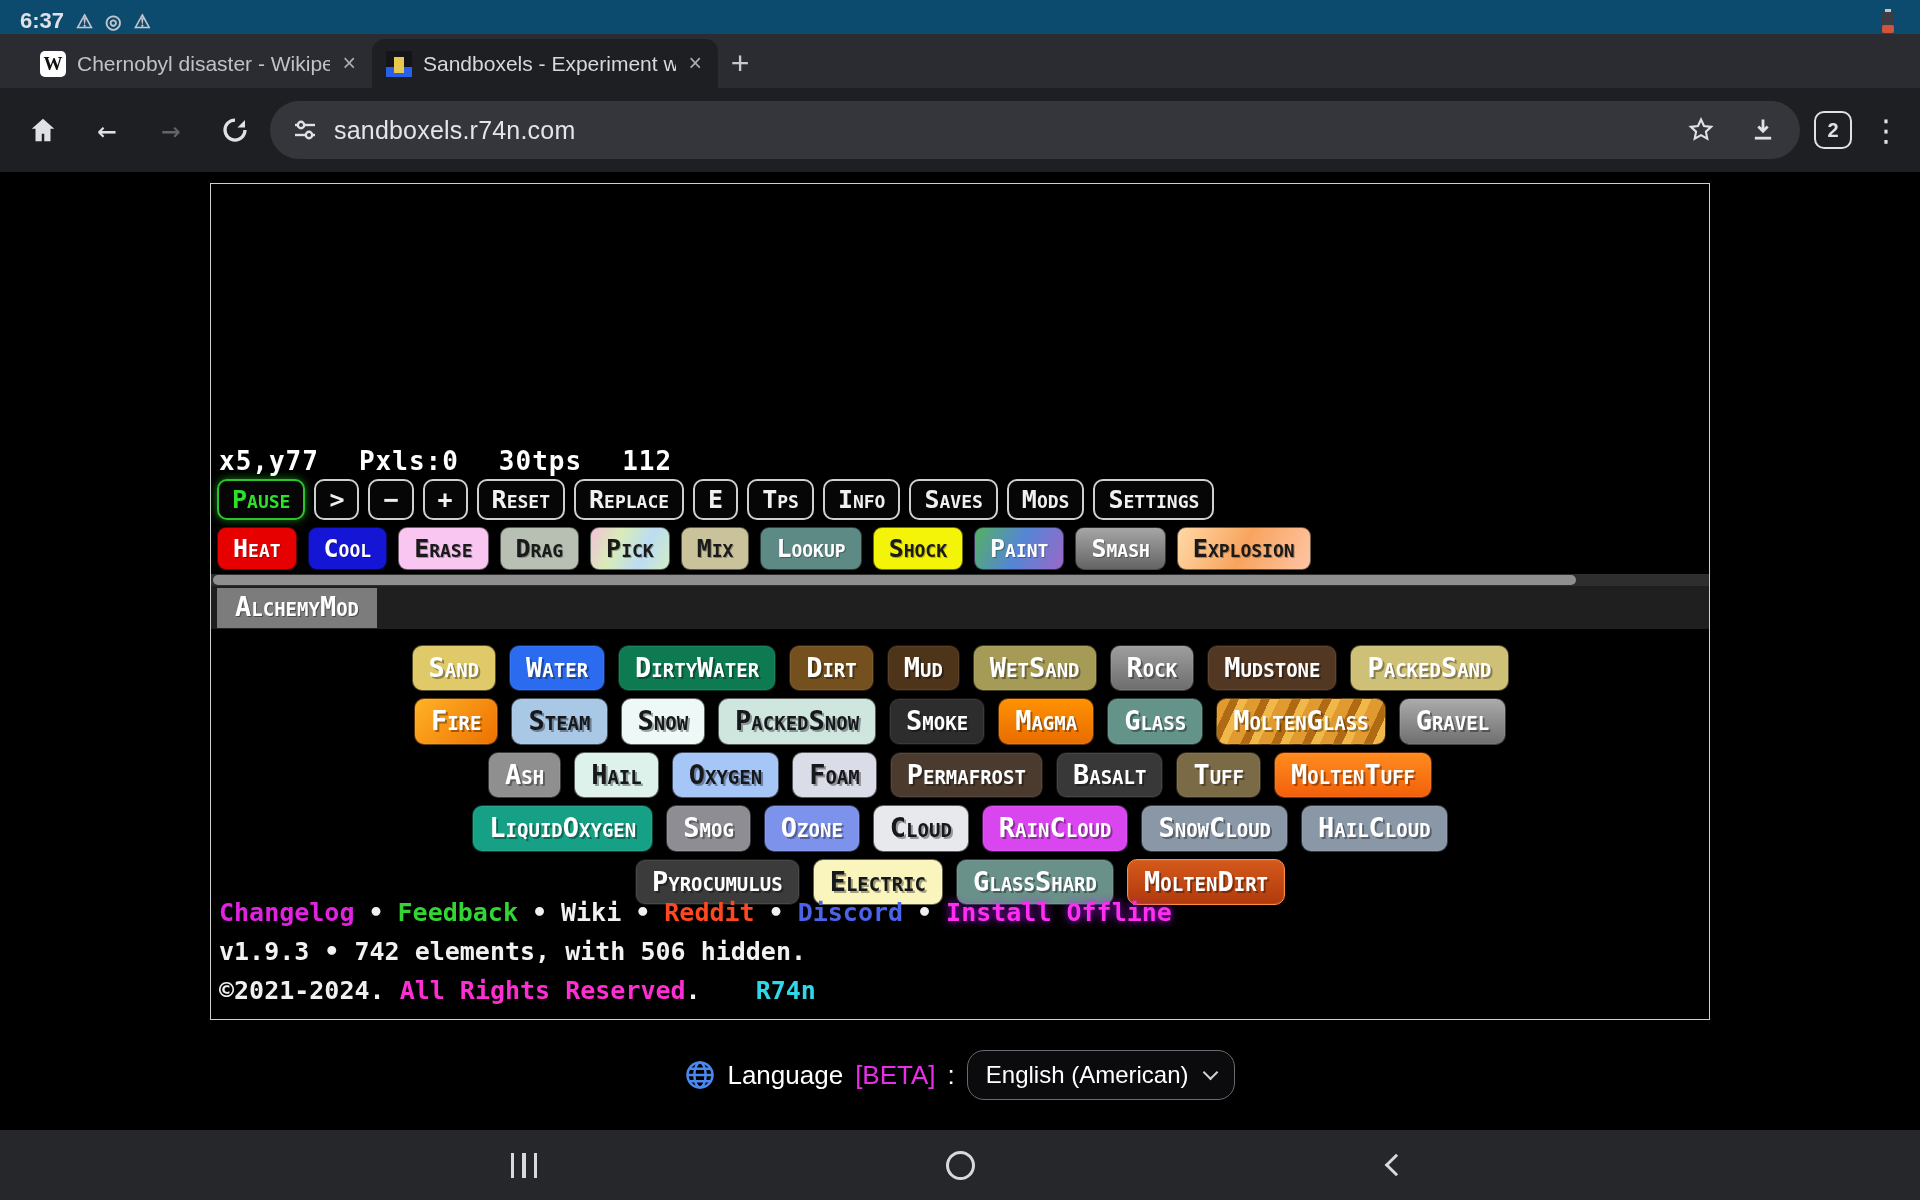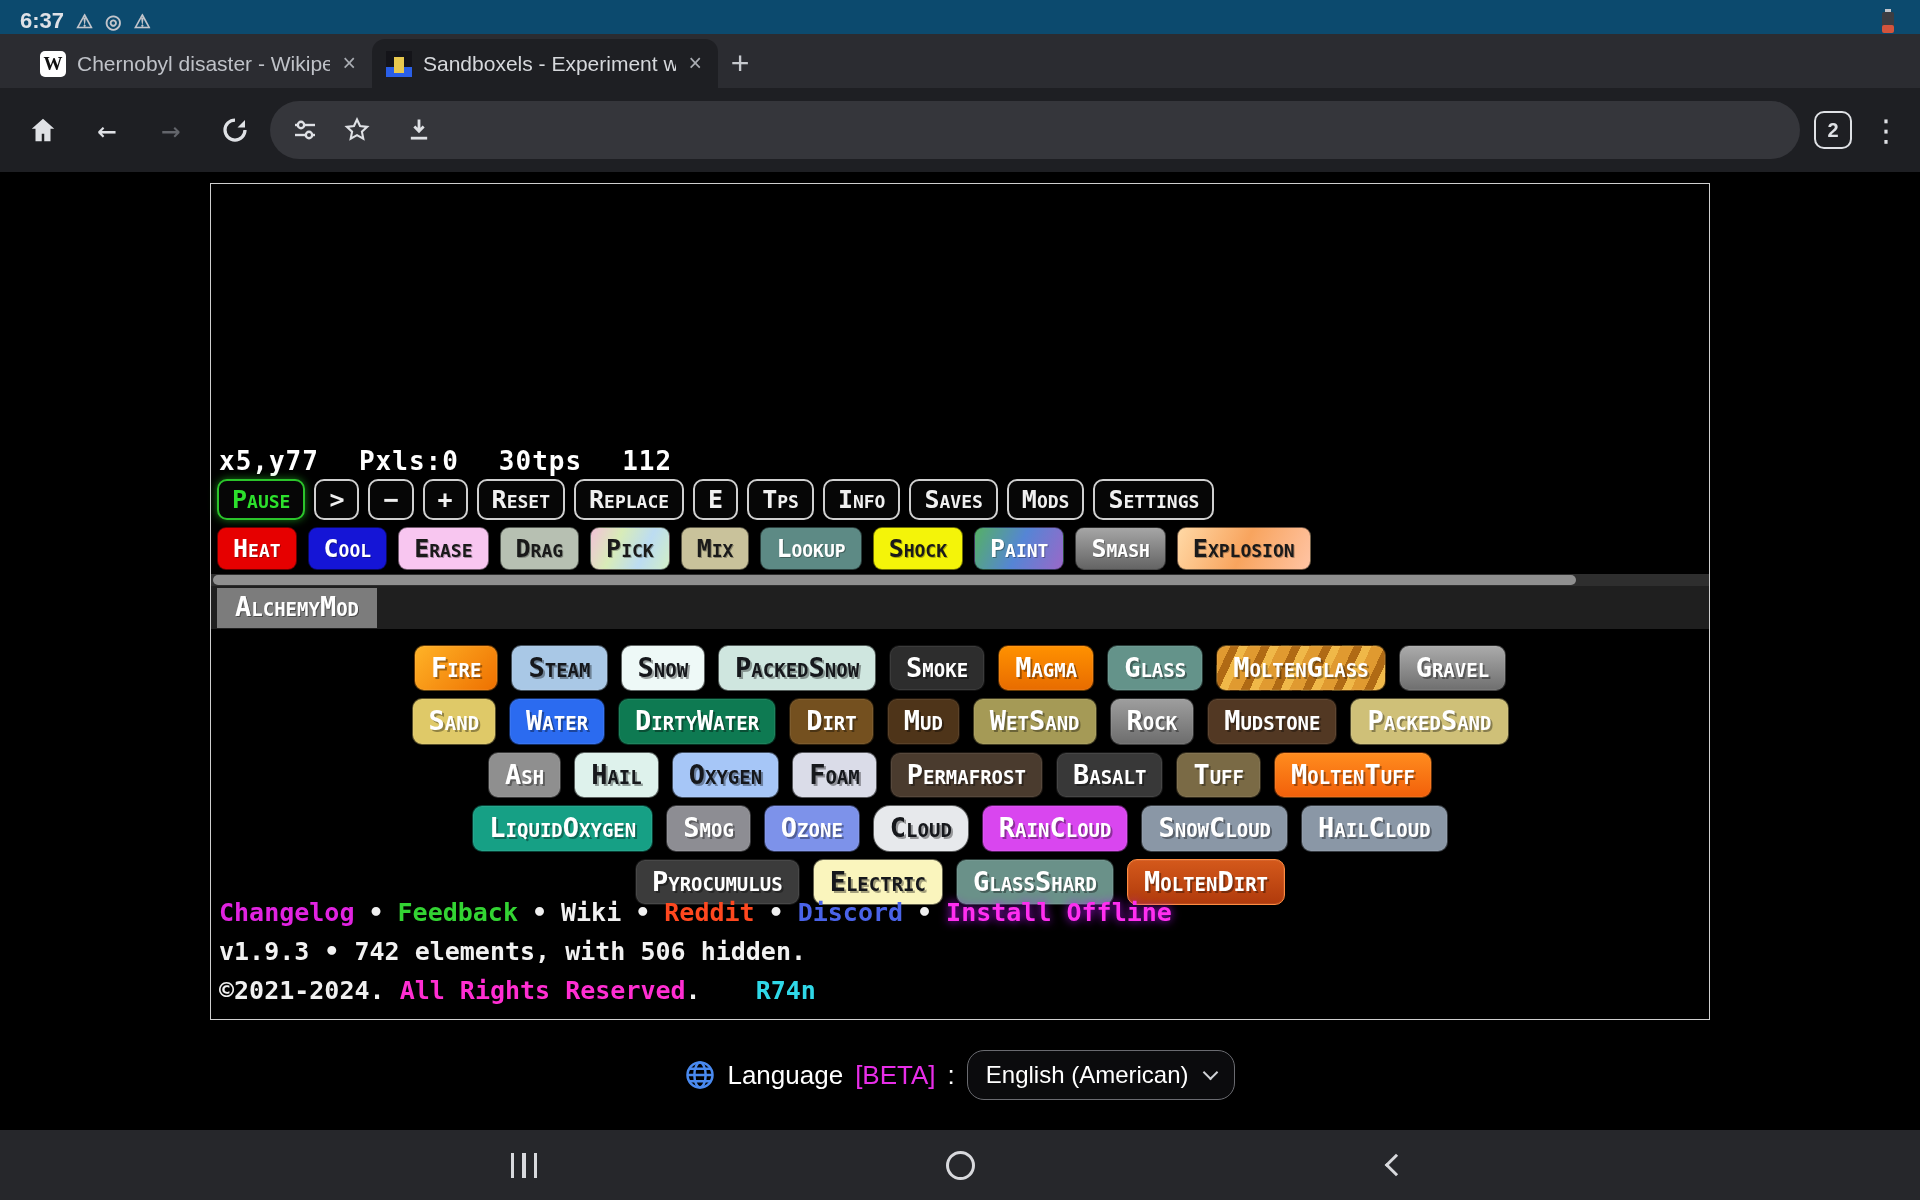--- a/index.html
+++ b/index.html
@@ -173,20 +173,21 @@
       <path d="M20 4v6h-6z" fill="#dfe1e5"></path>
     </svg>
   </div>
   <div class="urlpill">
     <svg width="26" height="26" viewBox="0 0 26 26">
       <line x1="3" y1="8" x2="23" y2="8" stroke="#dfe1e5" stroke-width="2.4"></line>
       <circle cx="9" cy="8" r="3.2" fill="#35363b" stroke="#dfe1e5" stroke-width="2.4"></circle>
       <line x1="3" y1="18" x2="23" y2="18" stroke="#dfe1e5" stroke-width="2.4"></line>
       <circle cx="17" cy="18" r="3.2" fill="#35363b" stroke="#dfe1e5" stroke-width="2.4"></circle>
     </svg>
+    <span class="url-text">sandboxels.r74n.com</span>
     <span class="pill-icon">
       <svg width="28" height="28" viewBox="0 0 24 24">
         <path d="M12 3l2.6 5.6 6.1.7-4.5 4.1 1.2 6-5.4-3-5.4 3 1.2-6-4.5-4.1 6.1-.7z" fill="none" stroke="#dfe1e5" stroke-width="1.8"></path>
       </svg>
     </span>
     <span class="pill-icon">
       <svg width="28" height="28" viewBox="0 0 24 24">
         <path d="M12 3v9M8 9l4 4 4-4" fill="none" stroke="#dfe1e5" stroke-width="2.4"></path>
         <path d="M5 19h14" stroke="#dfe1e5" stroke-width="2.4"></path>
       </svg>
@@ -264,60 +265,60 @@
       <div class="scroll-thumb"></div>
     </div>
 
     <div class="catstrip">
       <div class="cattab">AlchemyMod</div>
     </div>
 
     <div class="elements">
       <div class="el-row">
 
+          <button class="el" style="background: rgb(223, 201, 104); color: rgb(255, 255, 255);">Sand</button>
+
+          <button class="el" style="background: rgb(43, 107, 240); color: rgb(255, 255, 255);">Water</button>
+
+          <button class="el" style="background: rgb(14, 122, 82); color: rgb(255, 255, 255);">DirtyWater</button>
+
+          <button class="el" style="background: rgb(116, 80, 31); color: rgb(255, 255, 255);">Dirt</button>
+
+          <button class="el" style="background: rgb(78, 52, 25); color: rgb(255, 255, 255);">Mud</button>
+
+          <button class="el" style="background: rgb(165, 154, 86); color: rgb(255, 255, 255);">WetSand</button>
+
+          <button class="el" style="background: linear-gradient(rgb(158, 158, 158), rgb(109, 109, 109)); color: rgb(255, 255, 255);">Rock</button>
+
+          <button class="el" style="background: rgb(82, 56, 35); color: rgb(255, 255, 255);">Mudstone</button>
+
+          <button class="el" style="background: rgb(207, 192, 120); color: rgb(255, 255, 255);">PackedSand</button>
+        </div>
+      <div class="el-row">
+
           <button class="el" style="background: linear-gradient(135deg, rgb(255, 179, 39), rgb(238, 112, 0)); color: rgb(255, 255, 255);">Fire</button>
 
           <button class="el" style="background: rgb(169, 200, 230); color: rgb(22, 24, 28);">Steam</button>
 
           <button class="el" style="background: rgb(238, 249, 247); color: rgb(22, 24, 28);">Snow</button>
 
           <button class="el" style="background: rgb(207, 230, 223); color: rgb(22, 24, 28);">PackedSnow</button>
 
           <button class="el" style="background: rgb(45, 45, 45); color: rgb(255, 255, 255);">Smoke</button>
 
           <button class="el" style="background: linear-gradient(rgb(255, 145, 0), rgb(232, 108, 0)); color: rgb(255, 255, 255);">Magma</button>
 
           <button class="el" style="background: rgb(100, 147, 138); color: rgb(255, 255, 255);">Glass</button>
 
           <button class="el" style="background: repeating-linear-gradient(115deg, rgb(224, 154, 48) 0px, rgb(224, 154, 48) 12px, rgb(176, 106, 20) 12px, rgb(176, 106, 20) 20px, rgb(240, 184, 72) 20px, rgb(240, 184, 72) 28px); color: rgb(255, 255, 255);">MoltenGlass</button>
 
           <button class="el" style="background: linear-gradient(rgb(171, 171, 171), rgb(111, 111, 111)); color: rgb(255, 255, 255);">Gravel</button>
         </div>
       <div class="el-row">
 
-          <button class="el" style="background: rgb(223, 201, 104); color: rgb(255, 255, 255);">Sand</button>
-
-          <button class="el" style="background: rgb(43, 107, 240); color: rgb(255, 255, 255);">Water</button>
-
-          <button class="el" style="background: rgb(14, 122, 82); color: rgb(255, 255, 255);">DirtyWater</button>
-
-          <button class="el" style="background: rgb(116, 80, 31); color: rgb(255, 255, 255);">Dirt</button>
-
-          <button class="el" style="background: rgb(78, 52, 25); color: rgb(255, 255, 255);">Mud</button>
-
-          <button class="el" style="background: rgb(165, 154, 86); color: rgb(255, 255, 255);">WetSand</button>
-
-          <button class="el" style="background: linear-gradient(rgb(158, 158, 158), rgb(109, 109, 109)); color: rgb(255, 255, 255);">Rock</button>
-
-          <button class="el" style="background: rgb(82, 56, 35); color: rgb(255, 255, 255);">Mudstone</button>
-
-          <button class="el" style="background: rgb(207, 192, 120); color: rgb(255, 255, 255);">PackedSand</button>
-        </div>
-      <div class="el-row">
-
           <button class="el" style="background: rgb(143, 143, 143); color: rgb(255, 255, 255);">Ash</button>
 
           <button class="el" style="background: rgb(222, 242, 236); color: rgb(22, 24, 28);">Hail</button>
 
           <button class="el" style="background: rgb(166, 198, 247); color: rgb(22, 24, 28);">Oxygen</button>
 
           <button class="el" style="background: rgb(218, 220, 232); color: rgb(22, 24, 28);">Foam</button>
 
           <button class="el" style="background: rgb(74, 59, 46); color: rgb(255, 255, 255);">Permafrost</button>
 
@@ -328,21 +329,21 @@
           <button class="el" style="background: linear-gradient(rgb(255, 140, 30), rgb(242, 96, 10)); color: rgb(255, 255, 255);">MoltenTuff</button>
         </div>
       <div class="el-row">
 
           <button class="el" style="background: rgb(22, 160, 133); color: rgb(255, 255, 255);">LiquidOxygen</button>
 
           <button class="el" style="background: rgb(141, 141, 147); color: rgb(255, 255, 255);">Smog</button>
 
           <button class="el" style="background: rgb(125, 146, 234); color: rgb(255, 255, 255);">Ozone</button>
 
-          <button class="el" style="background: rgb(231, 233, 236); color: rgb(22, 24, 28); border-radius: 17px;">Cloud</button>
+          <button class="el" style="background: rgb(231, 233, 236); color: rgb(22, 24, 28);">Cloud</button>
 
           <button class="el" style="background: #d946ef; color: rgb(255, 255, 255);">RainCloud</button>
 
           <button class="el" style="background: rgb(138, 151, 166); color: rgb(255, 255, 255);">SnowCloud</button>
 
           <button class="el" style="background: rgb(138, 151, 166); color: rgb(255, 255, 255);">HailCloud</button>
         </div>
       <div class="el-row">
 
           <button class="el" style="background: rgb(59, 59, 59); color: rgb(255, 255, 255);">Pyrocumulus</button>

